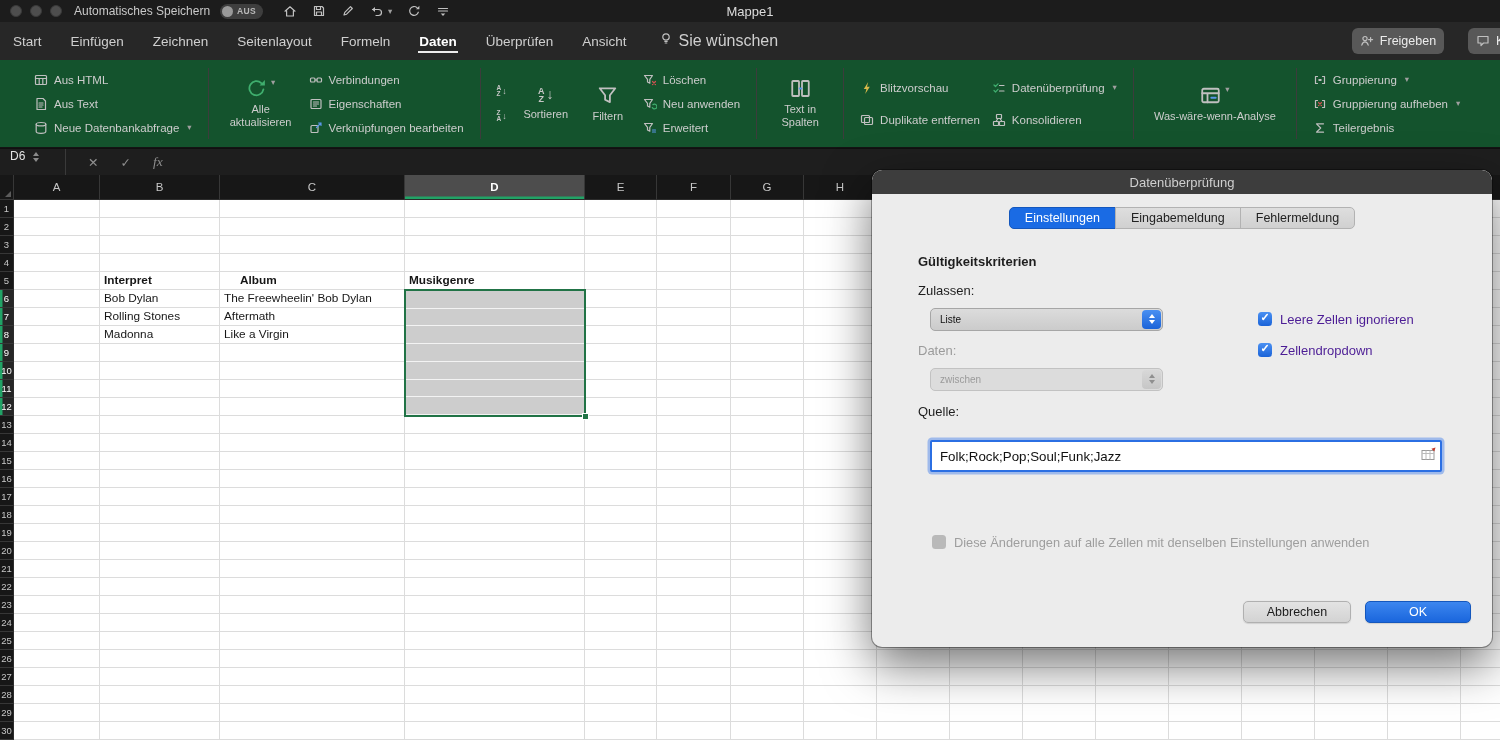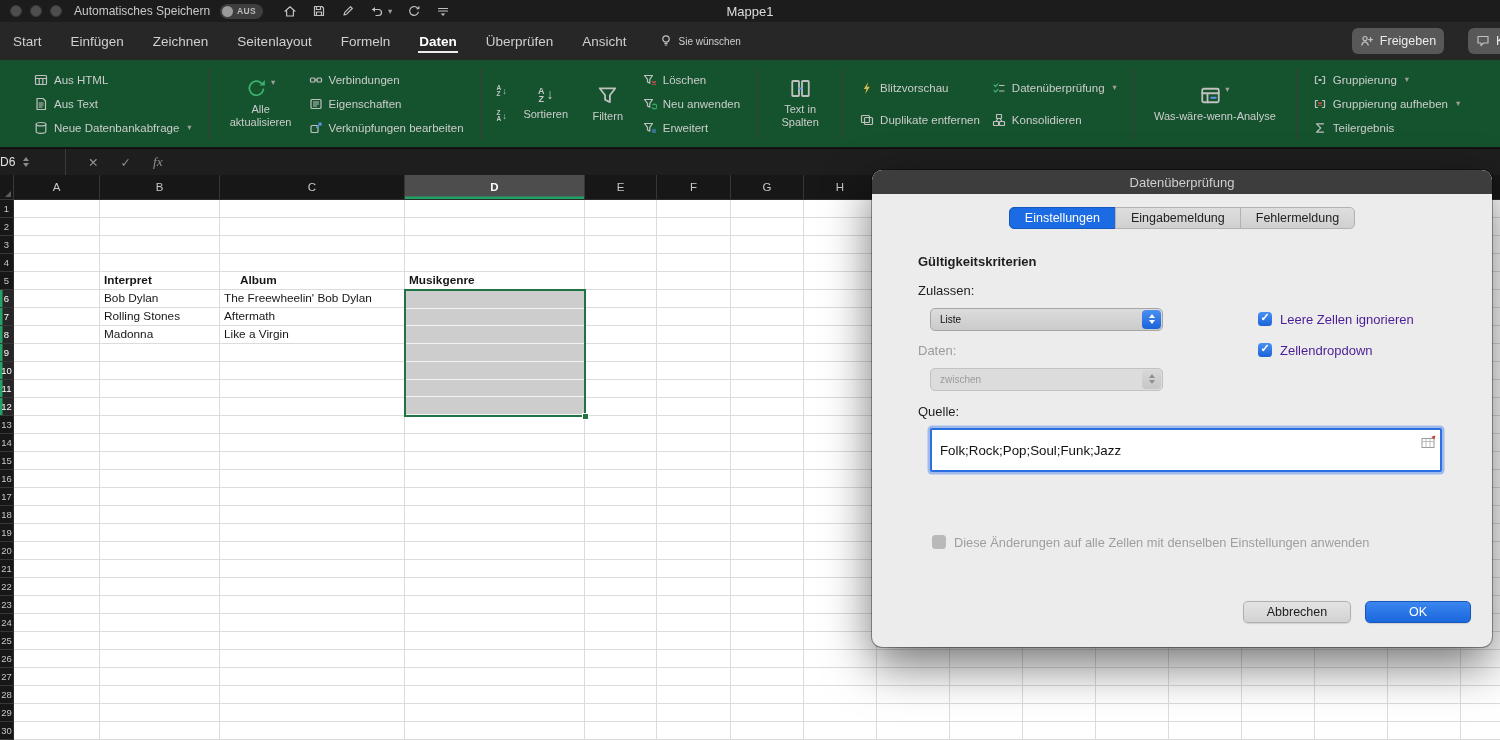--- a/index.html
+++ b/index.html
@@ -27,21 +27,21 @@
   svg.ic .gf,svg.bic .gf{fill:#3fae6e;stroke:none}
   svg.ic .bl,svg.bic .bl{stroke:#5a96e8}
   svg.ic .rd,svg.bic .rd{stroke:#d05050}
   svg.ic .yf,svg.bic .yf{fill:#d8b84a;stroke:none}
   .chev{font-size:8.5px;color:#9f9f9f;margin-left:2px;line-height:1}
 
   
   .tabsrow{height:38px;background:#272727;display:flex;align-items:center;padding-left:12px;gap:27px;position:relative}
   .tab{color:#cfcfcf;font-size:13.5px;white-space:nowrap;padding:4px 1px}
   .tab.active{color:#fff;font-weight:700;border-bottom:2.5px solid #ececec;padding-bottom:2px}
-  .tellme{display:flex;align-items:center;gap:6px;color:#cfcfcf;font-size:10px;margin-left:4px}
+  .tellme{display:flex;align-items:flex-start;gap:6px;color:#cfcfcf;font-size:16px;margin-left:4px}
   .share-btn{position:absolute;left:1352px;top:6px;width:92px;height:26px;background:#585858;border-radius:6px;
     display:flex;align-items:center;justify-content:center;gap:6px;color:#ececec;font-size:12.5px}
   .cmt-btn{position:absolute;left:1468px;top:6px;width:90px;height:26px;background:#585858;border-radius:6px;
     display:flex;align-items:center;padding-left:8px;gap:6px;color:#ececec;font-size:12.5px}
 
   
   .ribbon{height:88px;background:#14532d;border-bottom:1px solid #141414;display:flex;align-items:center;padding-left:28px;color:#cdcdcd}
   .rsep{width:1px;align-self:stretch;background:#3c3c3c;margin:8px 10px}
   .stack{display:flex;flex-direction:column;justify-content:center;gap:7px;margin:0 6px}
   .stack2{display:flex;flex-direction:column;justify-content:center;gap:15px;margin:0 6px}
@@ -52,22 +52,22 @@
   .sortmini{display:flex;align-items:center;gap:1px;height:16px}
   .azcol{display:flex;flex-direction:column;justify-content:center}
   .azcol i{font-style:normal;font-size:6.5px;line-height:6px;color:#c6c6c6;font-weight:700}
   .azarr{font-size:9px;color:#c6c6c6;line-height:1}
   .azbig .azcol i{font-size:9px;line-height:8.5px}
   .azbig .azarr{font-size:14px}
   .nowrap{white-space:nowrap}
 
   
   .fbar{height:27px;background:#1e1e1e;border-top:1px solid #101010;display:flex;align-items:center}
-  .namebox{width:66px;height:100%;display:flex;align-items:center;color:#e3e3e3;font-size:12px;
-    border-right:1px solid #3a3a3a;gap:8px}
+  .namebox{width:66px;height:100%;display:flex;color:#e3e3e3;font-size:12px;
+    padding-left:10px;border-right:1px solid #3a3a3a;gap:8px}
   .nb-step{display:flex;flex-direction:column;gap:2px}
   .nb-step::before{content:"";border:3px solid transparent;border-bottom:4px solid #8a8a8a}
   .nb-step::after{content:"";border:3px solid transparent;border-top:4px solid #8a8a8a}
   .fbtn{color:#8f8f8f;font-size:12.5px;margin-left:22px}
   .fx{font-style:italic;font-family:"Liberation Serif",serif;font-size:13.5px}
   .finput{flex:1;height:100%}
 
   
   .sheet{position:absolute;left:0;top:175px;width:1500px;height:565px;background:#fff;overflow:hidden}
   .corner{position:absolute;left:0;top:0;width:14px;height:25px;background:#171717;border-right:1px solid #373737;border-bottom:1px solid #373737;z-index:6}
@@ -111,21 +111,21 @@
   .popup.disabled{background:#dcdcdc;border-color:#c2c2c2;color:#9b9b9b}
   .popup.disabled .cap{background:linear-gradient(#d8d8d8,#c6c6c6)}
   .popup.disabled .cap::before{border-bottom-color:#8f8f8f}
   .popup.disabled .cap::after{border-top-color:#8f8f8f}
   .cbrow{position:absolute;display:flex;align-items:flex-start;gap:8px}
   .cb{width:14px;height:14px;border-radius:3.5px;background:linear-gradient(#4a90f2,#1a63d8);position:relative;flex:none}
   .cb.checked::after{content:"✓";position:absolute;left:0;right:0;top:-1px;text-align:center;color:#fff;font-size:11px;font-weight:700}
   .cb.disabled{background:#b9b9b9}
   .cblabel{font-size:13px;color:#4c1d95;line-height:15px}
   .cblabel.disabled{color:#9e9e9e;font-size:12.8px}
-  .src-wrap{position:absolute;left:58px;top:258px;width:512px;height:44px}
+  .src-wrap{position:absolute;left:58px;top:270px;width:512px;height:32px}
   .src-input{width:100%;height:100%;border:2px solid #2b6fe3;box-shadow:0 0 0 2.5px rgba(66,126,234,.45);border-radius:2px;
     background:#fff;padding:0 26px 0 8px;font-size:13.3px;color:#111;font-family:"Liberation Sans",sans-serif;outline:none}
   .range-ic{position:absolute;right:6px;top:7px;width:15px;height:14px}
   .btn{position:absolute;height:22px;border-radius:5px;background:linear-gradient(#e3e3e3,#d3d3d3);border:1px solid #b0b0b0;
     display:flex;align-items:center;justify-content:center;font-size:12.5px;color:#1c1c1c;box-shadow:0 .5px 1px rgba(0,0,0,.12)}
   .btn.primary{background:linear-gradient(#3c86ef,#1a66dd);border-color:#1457bd;color:#fff}
 </style>
 </head>
 <body>
 

